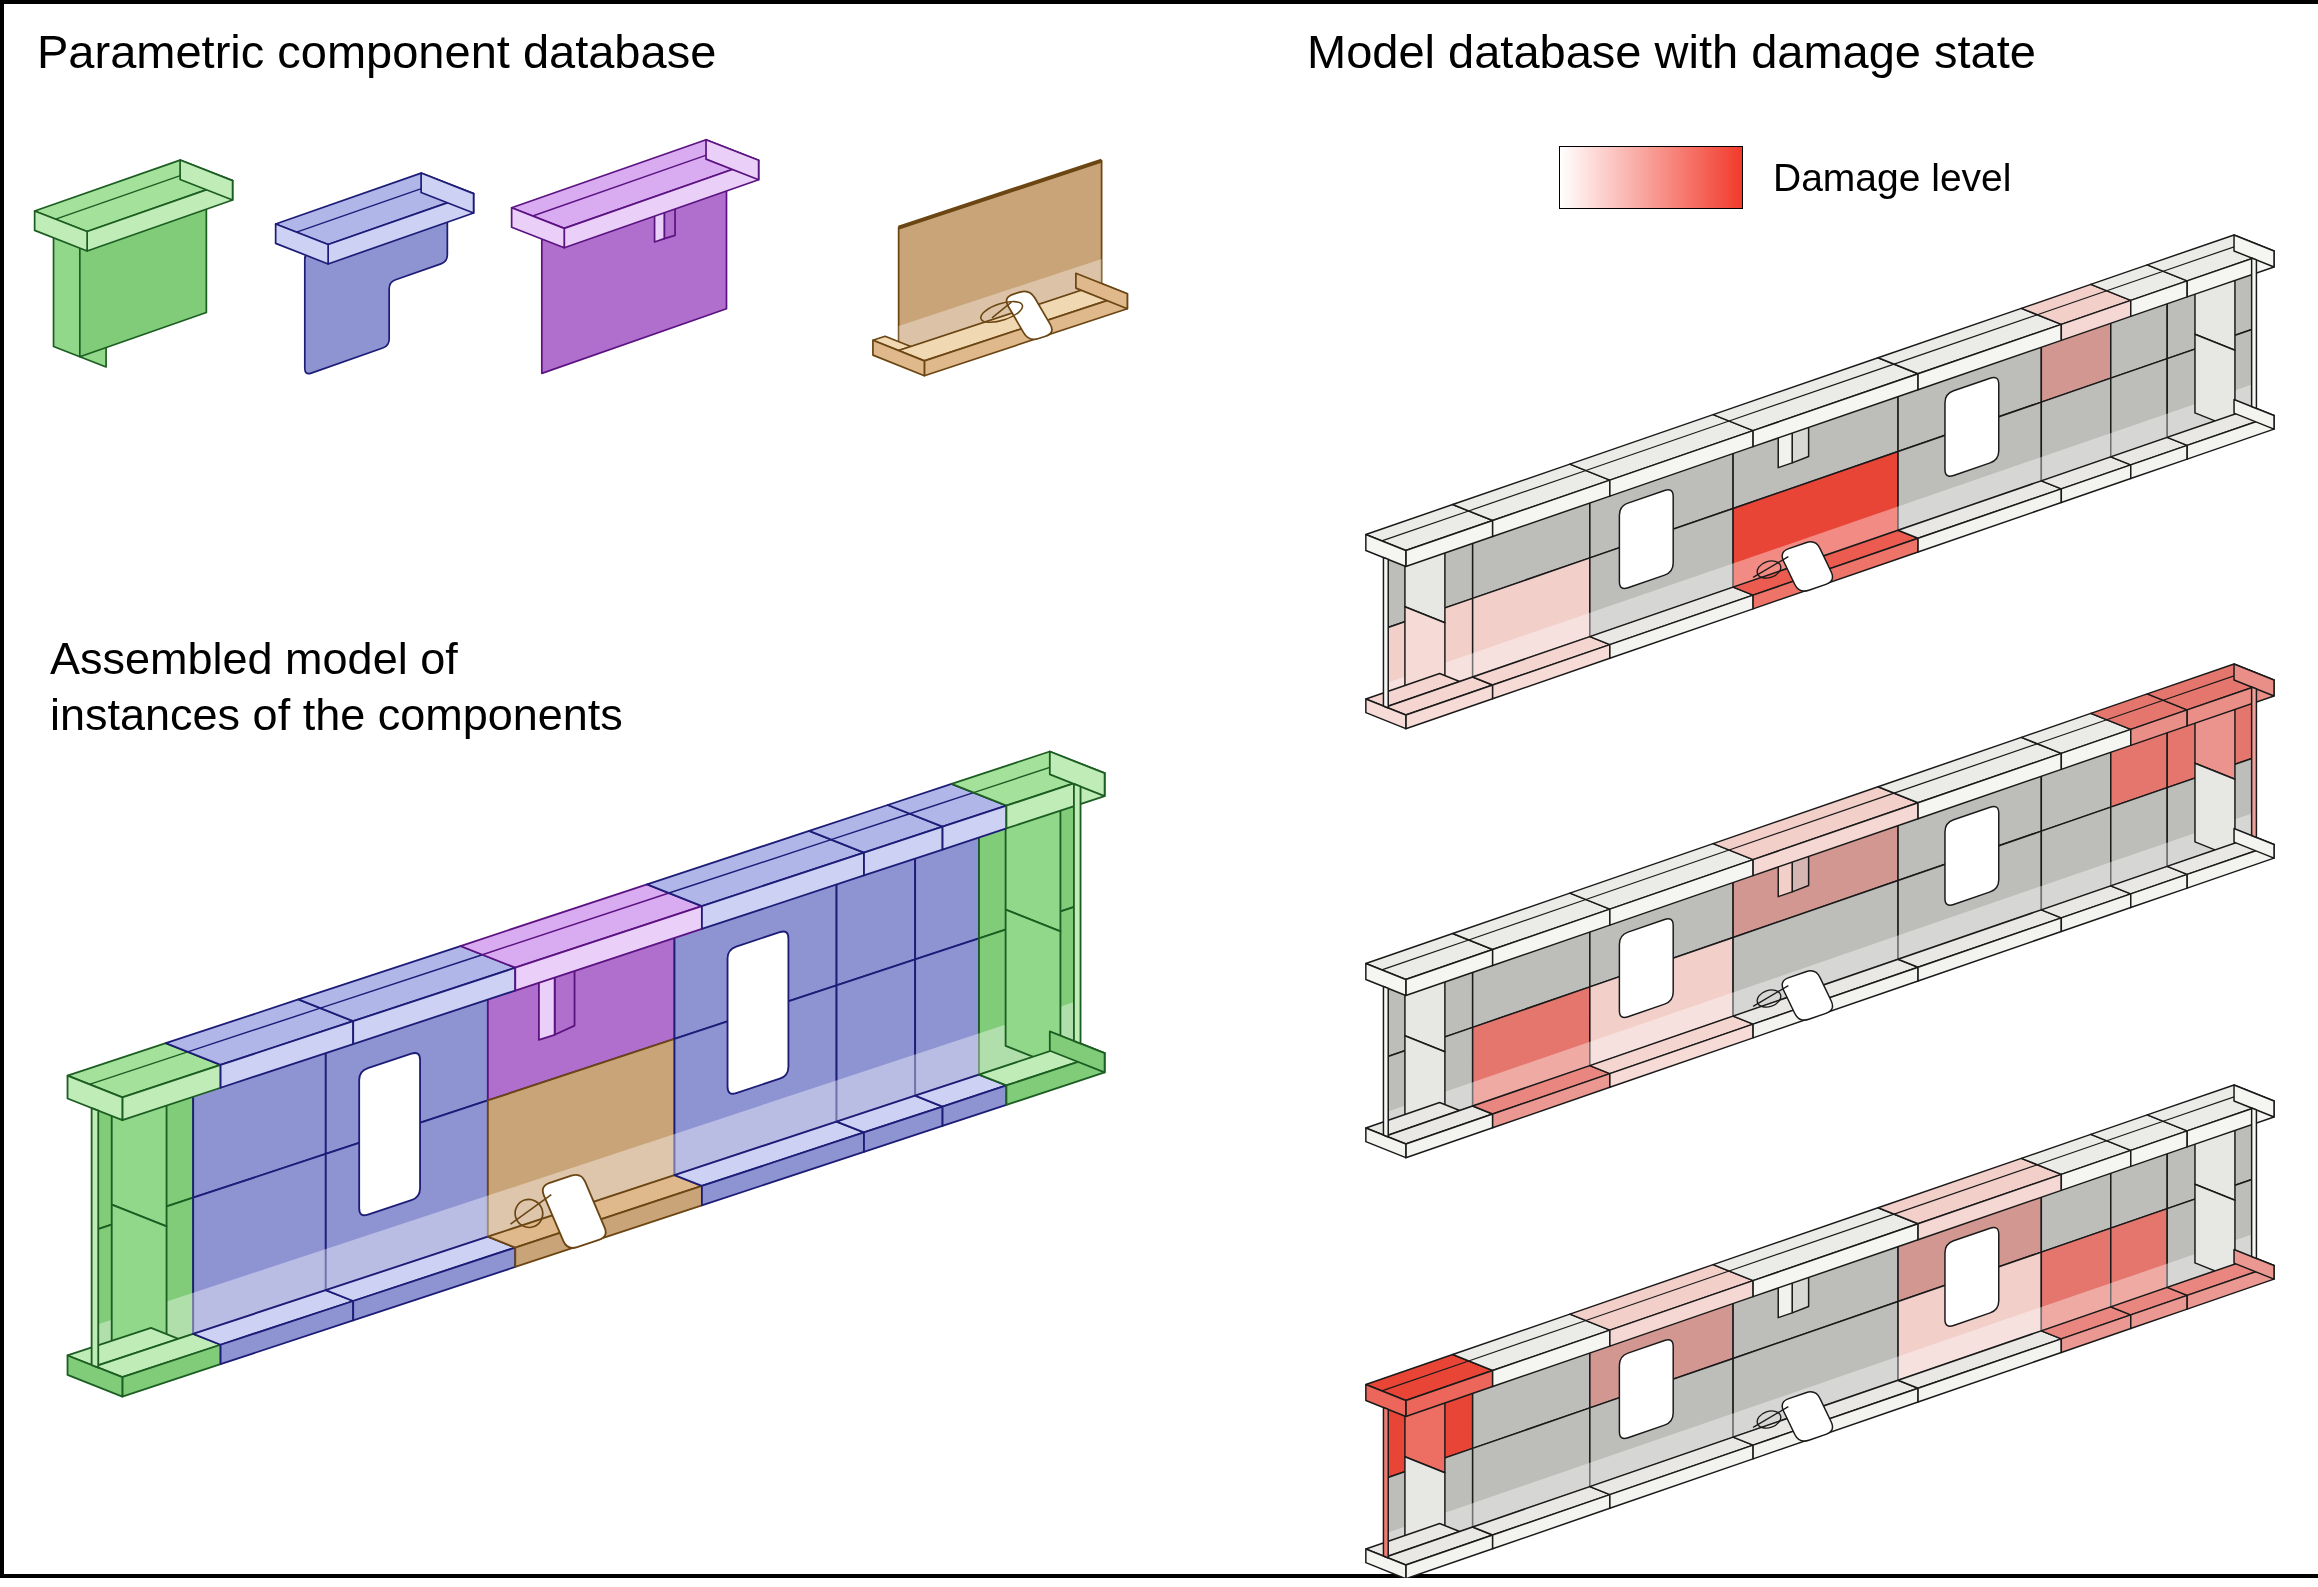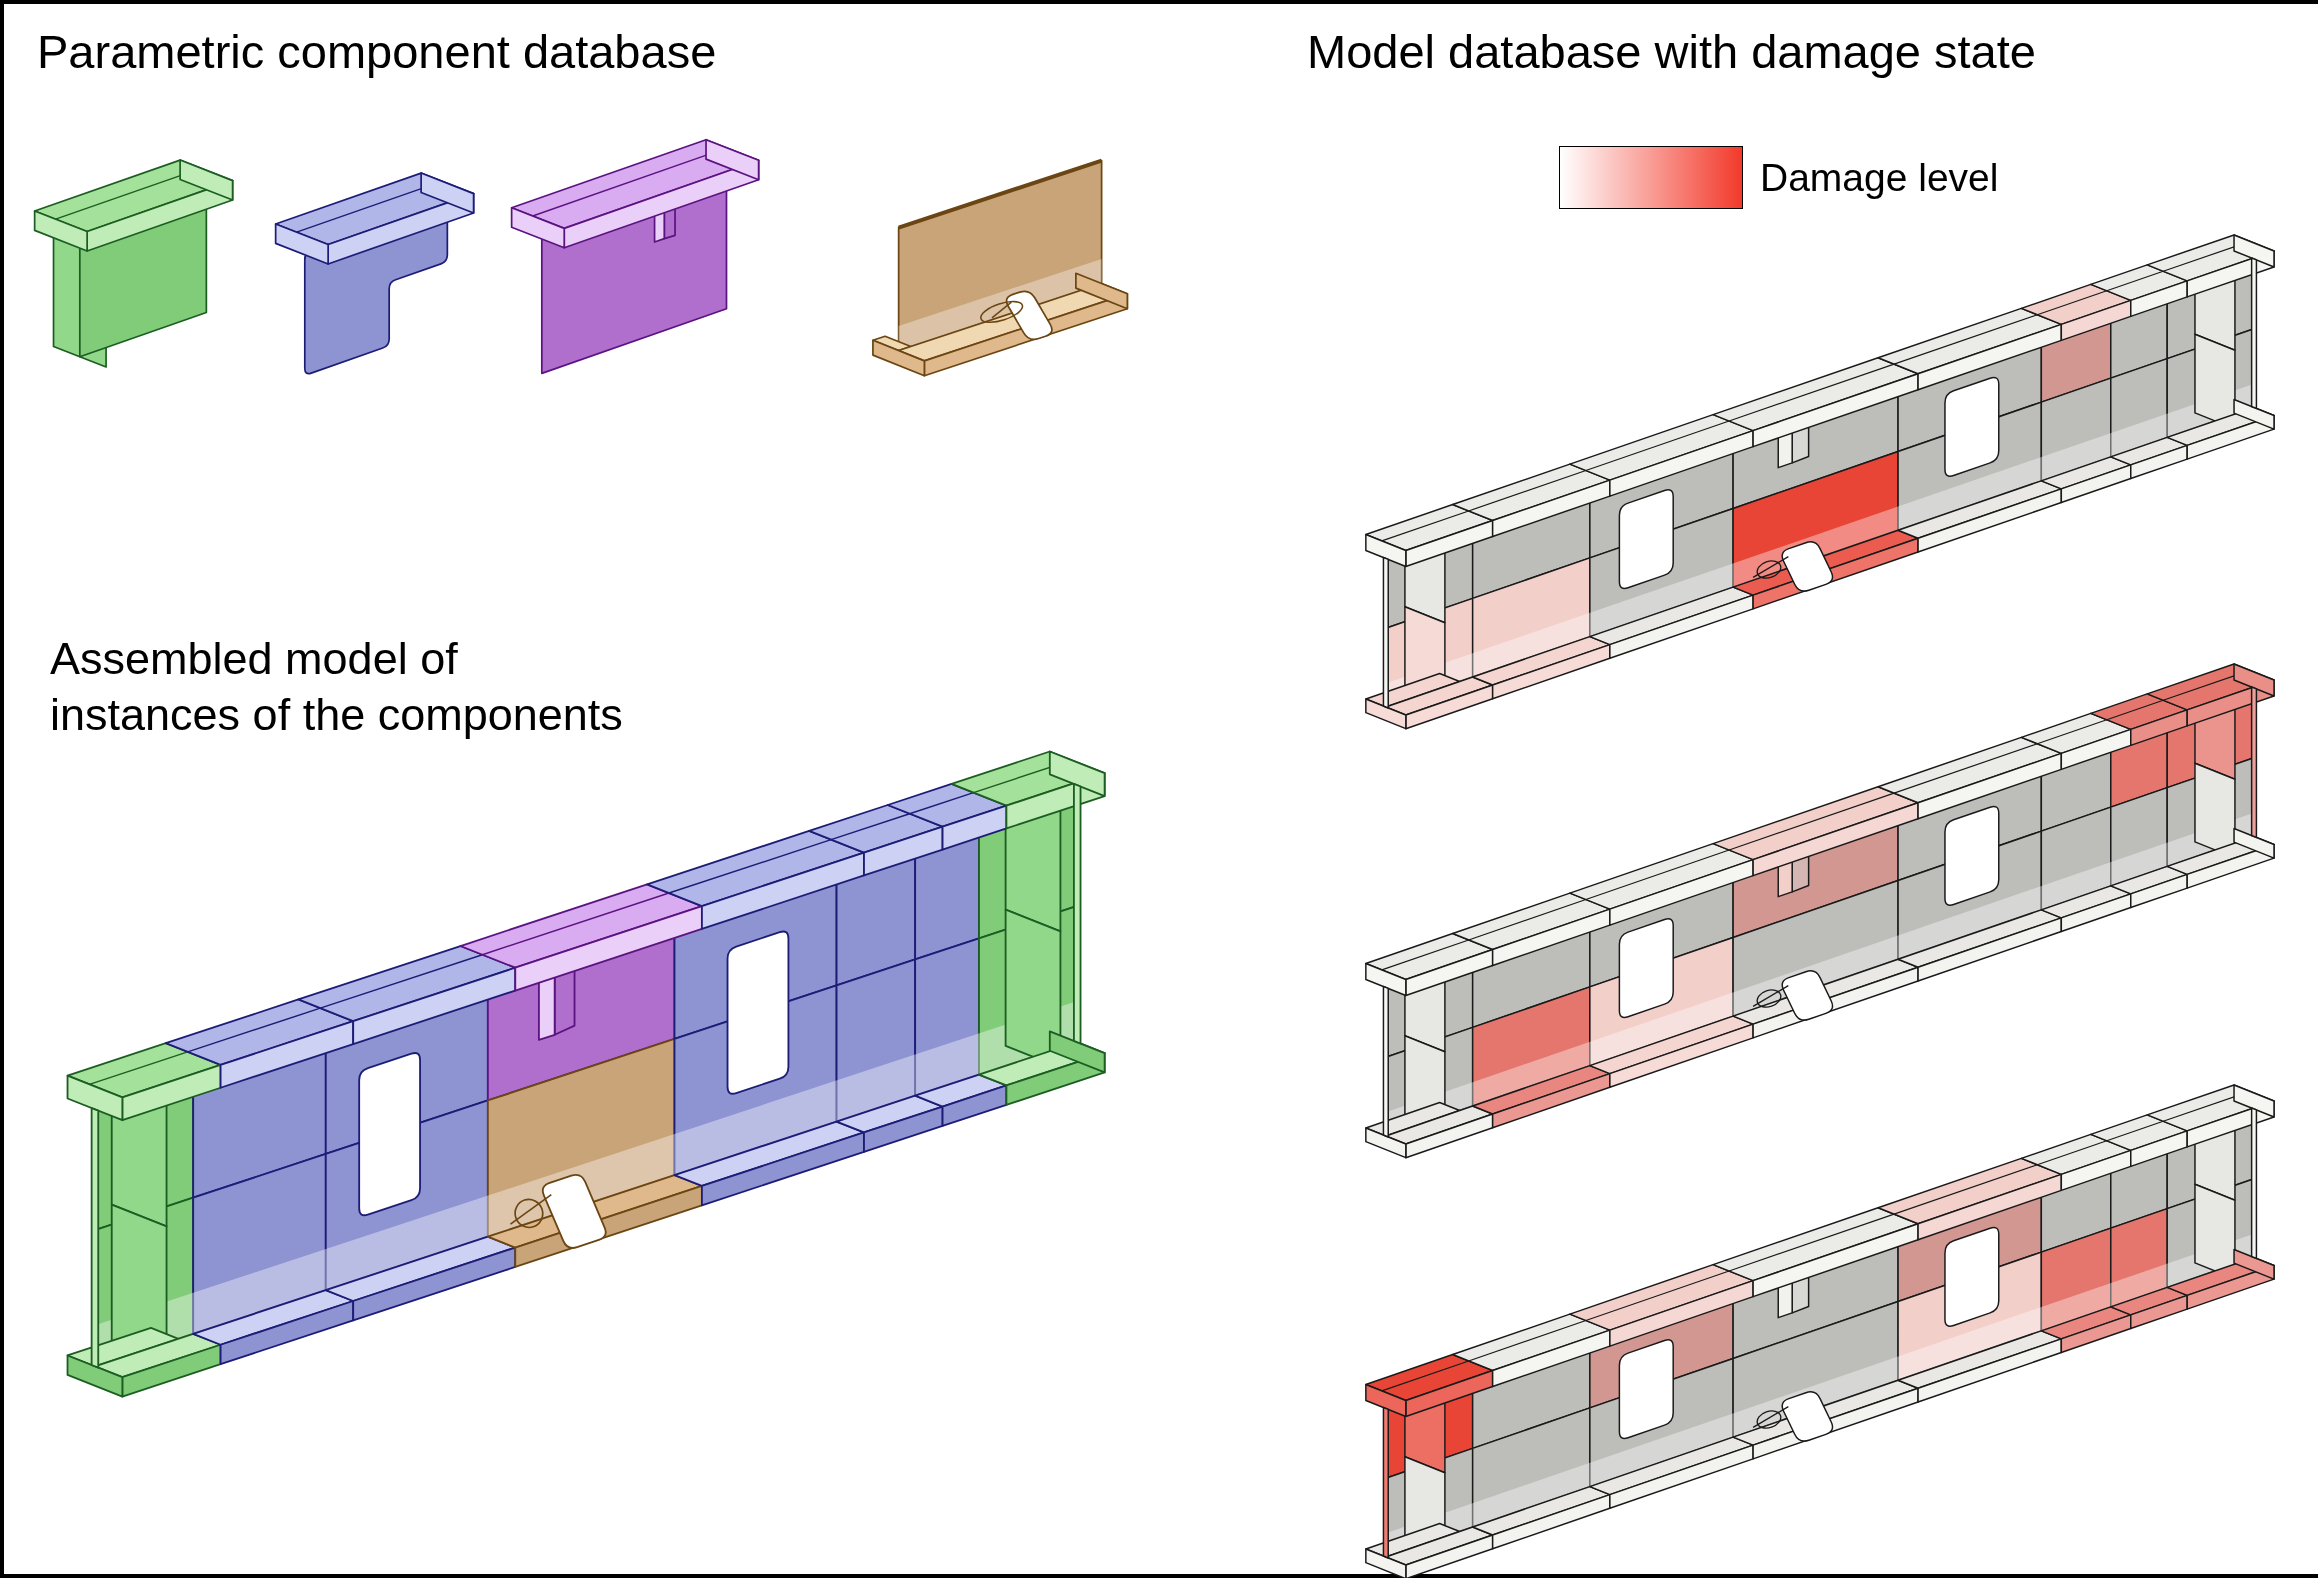--- a/index.html
+++ b/index.html
@@ -6,21 +6,21 @@
   .page{position:relative;width:2319px;height:1578px;background:#ffffff;overflow:hidden;
         font-family:"Liberation Sans","DejaVu Sans",sans-serif;color:#000;padding-left:39px;}
   .frame{position:absolute;inset:0;border:4px solid #000;pointer-events:none;}
   .title{position:absolute;font-weight:400;letter-spacing:0;}
   .t1{left:37px;top:24px;font-size:47px;}
   .t2{left:1307px;top:24px;font-size:47px;}
   .t3{left:50px;top:631px;font-size:45px;line-height:1.24;white-space:pre-line;}
   .legend{position:absolute;left:1559px;top:146px;display:flex;align-items:center;}
   .legend-swatch{width:182px;height:61px;border:1.7px solid #000;
                  background:linear-gradient(90deg,var(--grad-from,#fff),var(--grad-to,#f23a2b));}
-  .legend-label{font-size:39px;margin-left:17px;}
+  .legend-label{font-size:39px;margin-left:30px;}
   svg.fig{position:absolute;overflow:visible;}
   #comp-green{left:26px;top:134px;}
   #comp-blue{left:267px;top:147px;}
   #comp-purple{left:503px;top:138px;}
   #comp-tan{left:866px;top:143px;}
   #assembled{left:33px;top:717px;}
   #beam1{left:1343px;top:210px;}
   #beam2{left:1343px;top:639px;}
   #beam3{left:1343px;top:1060px;}
 </style>

